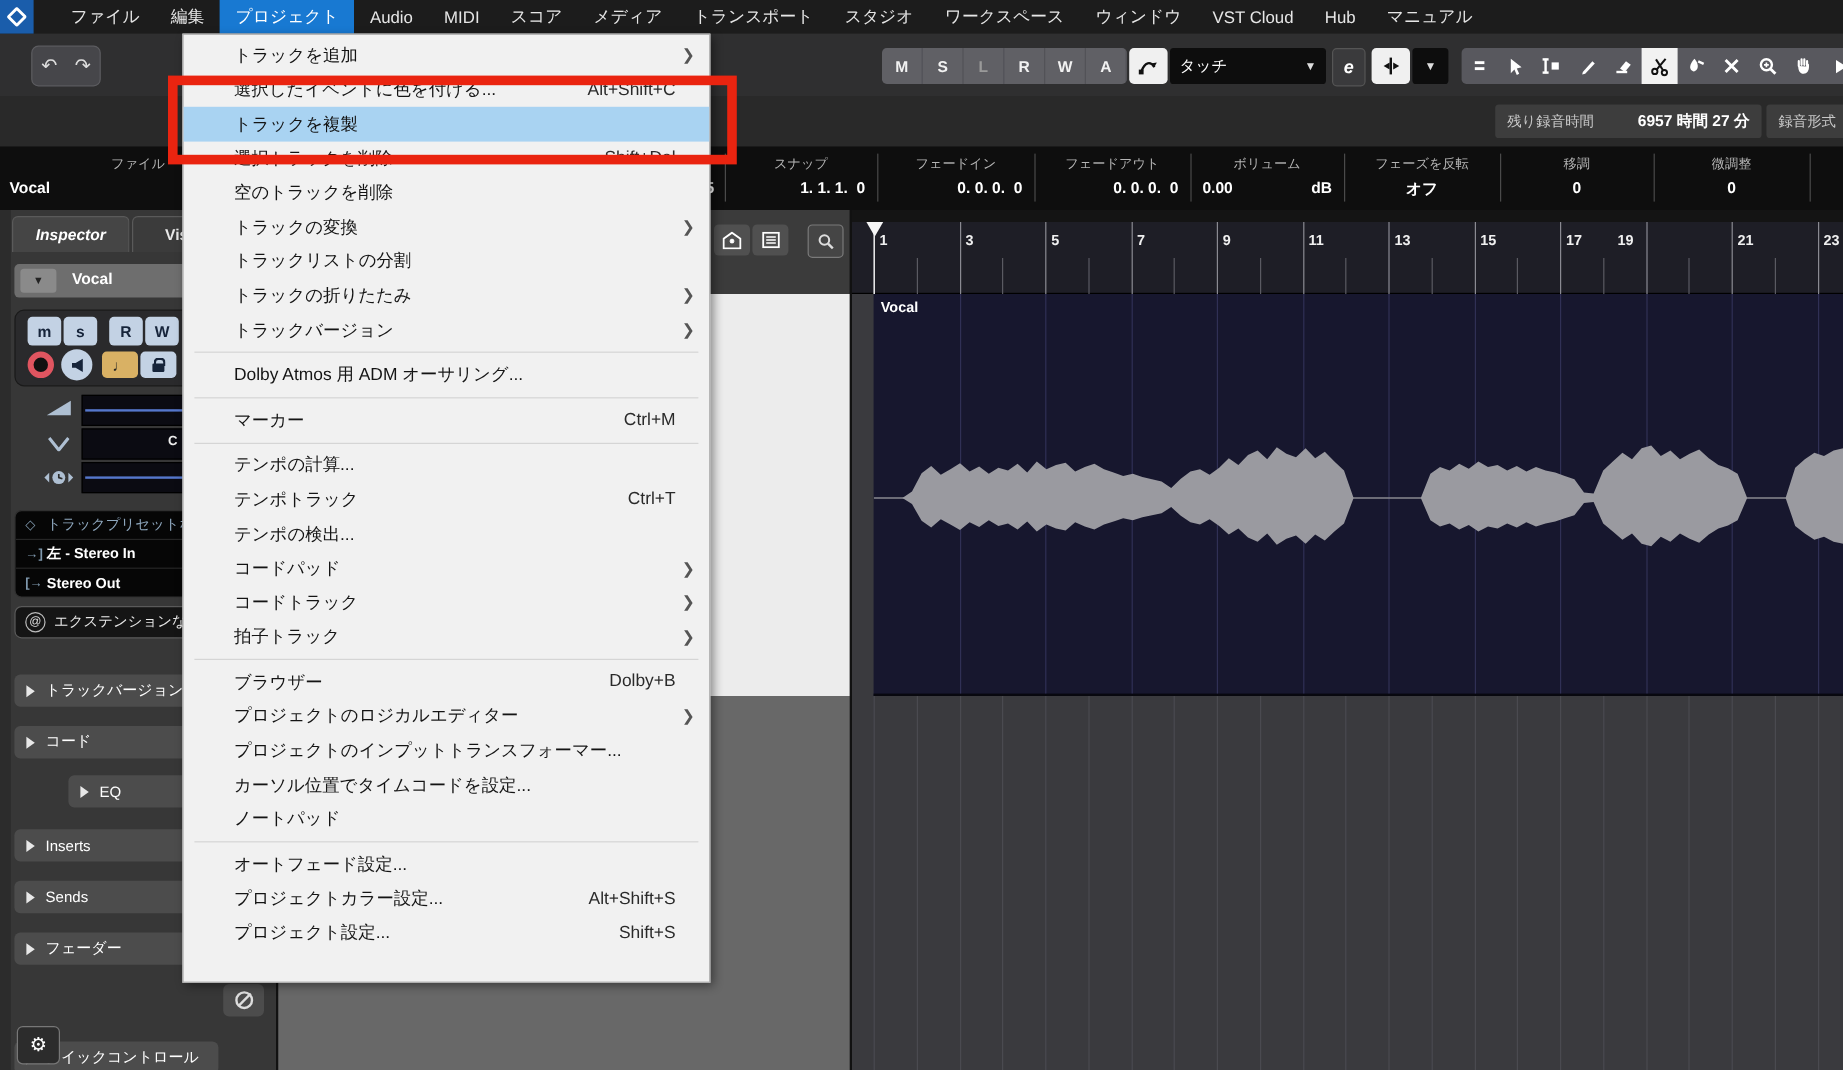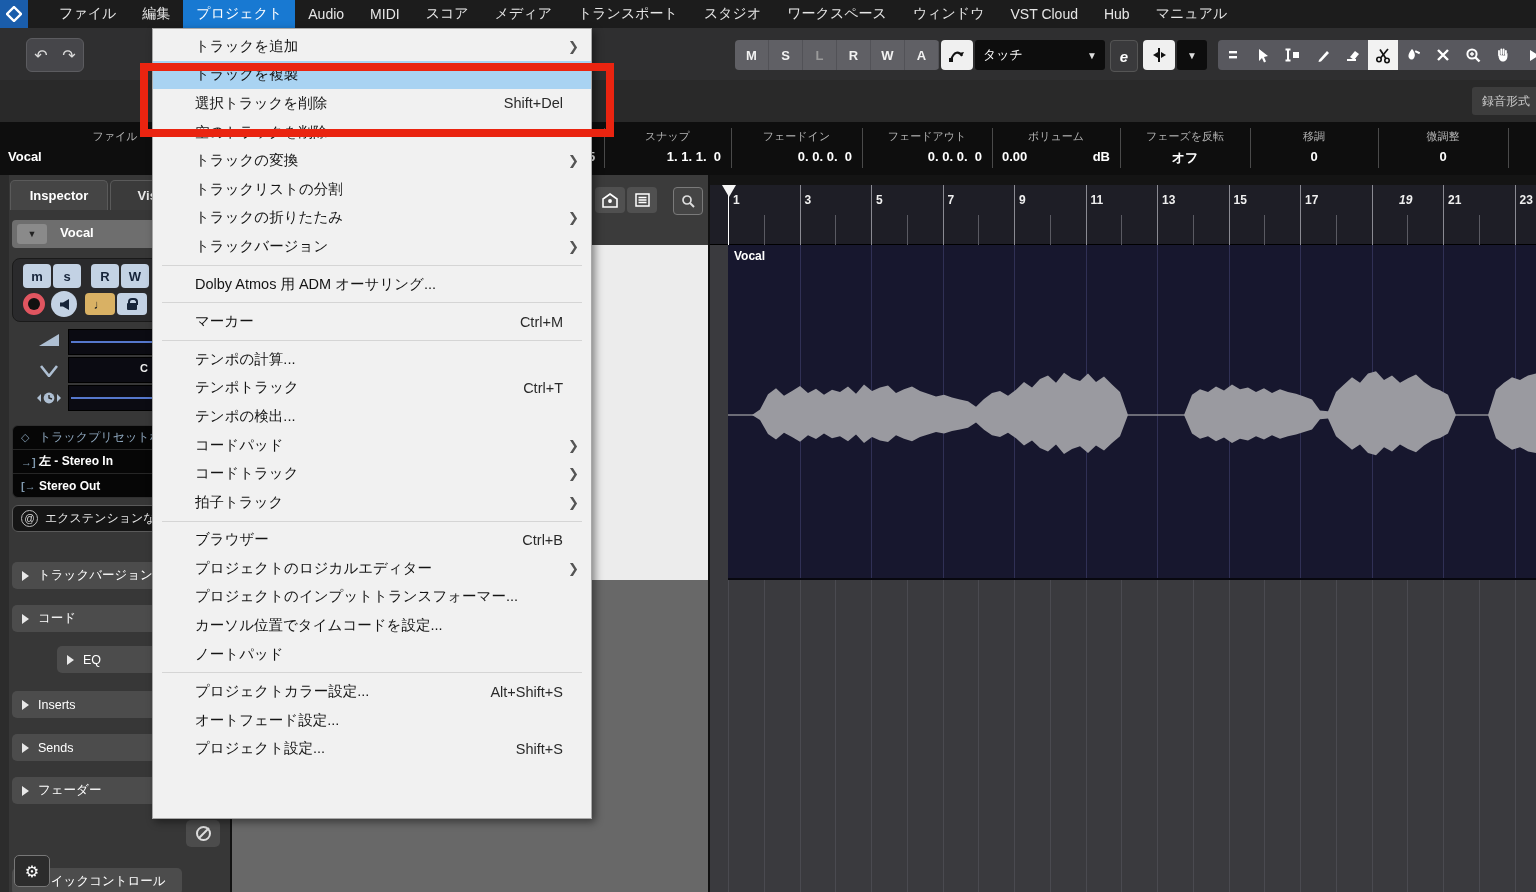--- a/index.html
+++ b/index.html
@@ -48,21 +48,21 @@
   .il-label{position:absolute;top:7px;width:100%;text-align:center;color:#b5b5b5;font-size:11px;}
   .il-value{position:absolute;top:27px;color:#fff;font-weight:bold;font-size:13px;}
   .il-div{position:absolute;top:6px;height:40px;width:1px;background:#4a4a4a;}
 
   
   #main{position:absolute;left:0;top:175px;width:1536px;height:717px;}
   #inspector{position:absolute;left:0;top:0;width:232px;height:717px;background:#373737;border-right:2px solid #121212;box-sizing:border-box;}
   #inspector .leftstrip{position:absolute;left:0;top:0;width:9px;height:717px;background:#2c2c2c;}
   .insp-tab{position:absolute;top:5px;height:30px;display:flex;align-items:center;justify-content:center;color:#fff;font-weight:bold;font-size:13px;
             background:#454545;border:1px solid #5a5a5a;border-bottom:none;border-radius:5px 5px 0 0;box-sizing:border-box;}
-  #tab-inspector{left:10px;width:98px;}
+  #tab-inspector{left:10px;width:98px;font-style:italic;}
   #tab-visibility{left:110px;width:86px;background:#3b3b3b;color:#e8e8e8;}
   #track-select{position:absolute;left:12px;top:45px;width:208px;height:28px;background:#6e6e6e;border-radius:4px;}
   #track-select .dd{position:absolute;left:5px;top:4px;width:30px;height:20px;background:#8a8a8a;border-radius:3px;color:#222;font-size:9px;display:flex;align-items:center;justify-content:center;}
   #track-select .nm{position:absolute;left:48px;top:5px;color:#fff;font-weight:bold;font-size:13px;}
   #btn-panel{position:absolute;left:12px;top:83px;width:208px;height:64px;background:#2a2a2c;border-radius:8px;border:1px solid #1a1a1a;box-sizing:border-box;}
   .sq-btn{position:absolute;width:28px;height:24px;background:#c3d2e4;border-radius:4px;color:#16243a;font-weight:bold;font-size:13px;
           display:flex;align-items:center;justify-content:center;}
   .circ-btn{position:absolute;width:26px;height:26px;border-radius:50%;display:flex;align-items:center;justify-content:center;}
   #rec-btn{left:8px;top:32px;background:#e05560;border:2px solid #2a2a2c;box-sizing:border-box;}
   #rec-btn .dot{width:12px;height:12px;border-radius:50%;background:#111;}
@@ -254,20 +254,24 @@
       </div>
     <div class="tool">
         <svg width="15" height="15" viewBox="0 0 15 15">
           <path d="M4 2 L13 7.5 L4 13 Z" fill="#fff"></path>
         </svg>
       </div>
   </div>
 </div>
 
 <div id="toolbar2">
+  <div id="rec-time">
+    <span class="lbl">残り録音時間</span>
+    <span class="v">6957 時間 27 分</span>
+  </div>
   <div id="rec-format">録音形式</div>
 </div>
 
 <div id="infoline">
     <div class="il-col" style="left: 0px; width: 600px;">
       <div class="il-label" style="width: 230px; left: 0px;">ファイル</div>
       <div class="il-value val" style="left: 8px;">Vocal</div>
     </div>
     <div class="il-col" style="left: 604px; width: 127px;">
       <div class="il-label">スナップ</div>
@@ -469,21 +473,21 @@
         <div class="ruler-tick" style="left: 447px;"></div>
         <div class="ruler-num" style="left: 452px;">13</div>
         <div class="ruler-tick minor" style="left: 482.75px;"></div>
         <div class="ruler-tick" style="left: 518.5px;"></div>
         <div class="ruler-num" style="left: 523.5px;">15</div>
         <div class="ruler-tick minor" style="left: 554.25px;"></div>
         <div class="ruler-tick" style="left: 590px;"></div>
         <div class="ruler-num" style="left: 595px; text-align: right;">17</div>
         <div class="ruler-tick minor" style="left: 625.75px;"></div>
         <div class="ruler-tick" style="left: 661.5px;"></div>
-        <div class="ruler-num" style="left: 689px; font-style: italic;">19</div>
+        <div class="ruler-num" style="left: 638px;">19</div>
         <div class="ruler-tick minor" style="left: 697.25px;"></div>
         <div class="ruler-tick" style="left: 733px;"></div>
         <div class="ruler-num" style="left: 738px;">21</div>
         <div class="ruler-tick minor" style="left: 768.75px;"></div>
         <div class="ruler-tick" style="left: 804.5px;"></div>
         <div class="ruler-num" style="left: 809.5px;">23</div>
         <div id="cursor-line"></div>
         <div id="playhead"></div>
       </div>
     <div id="event" style="background: rgb(23, 23, 46);">
@@ -532,20 +536,24 @@
         <div class="eg-line" style="left: 804.5px;"></div>
       </div>
   </div>
 </div>
 
 <div id="menu-popup">
     <div class="menu-item">
       <div class="lab">トラックを追加</div>
       <div class="sub">❯</div>
     </div>
+    <div class="menu-item">
+      <div class="lab">選択したイベントに色を付ける...</div>
+      <div class="sc">Alt+Shift+C</div>
+    </div>
     <div class="menu-item hl" style="background: rgb(169, 211, 242);">
       <div class="lab">トラックを複製</div>
     </div>
     <div class="menu-item">
       <div class="lab">選択トラックを削除</div>
       <div class="sc">Shift+Del</div>
     </div>
     <div class="menu-item">
       <div class="lab">空のトラックを削除</div>
     </div>
@@ -592,42 +600,42 @@
       <div class="lab">コードトラック</div>
       <div class="sub">❯</div>
     </div>
     <div class="menu-item">
       <div class="lab">拍子トラック</div>
       <div class="sub">❯</div>
     </div>
     <div class="menu-sep"></div>
     <div class="menu-item">
       <div class="lab">ブラウザー</div>
-      <div class="sc">Ctrl+B</div>
+      <div class="sc">Dolby+B</div>
     </div>
     <div class="menu-item">
       <div class="lab">プロジェクトのロジカルエディター</div>
       <div class="sub">❯</div>
     </div>
     <div class="menu-item">
       <div class="lab">プロジェクトのインプットトランスフォーマー...</div>
     </div>
     <div class="menu-item">
       <div class="lab">カーソル位置でタイムコードを設定...</div>
     </div>
     <div class="menu-item">
       <div class="lab">ノートパッド</div>
     </div>
     <div class="menu-sep"></div>
+    <div class="menu-item">
+      <div class="lab">オートフェード設定...</div>
+    </div>
     <div class="menu-item">
       <div class="lab">プロジェクトカラー設定...</div>
       <div class="sc">Alt+Shift+S</div>
     </div>
     <div class="menu-item">
-      <div class="lab">オートフェード設定...</div>
-    </div>
-    <div class="menu-item">
       <div class="lab">プロジェクト設定...</div>
       <div class="sc">Shift+S</div>
     </div>
   </div>
 
 <div id="red-rect" style="border-color: rgb(234, 36, 16);"></div>
 
 </body></html>

